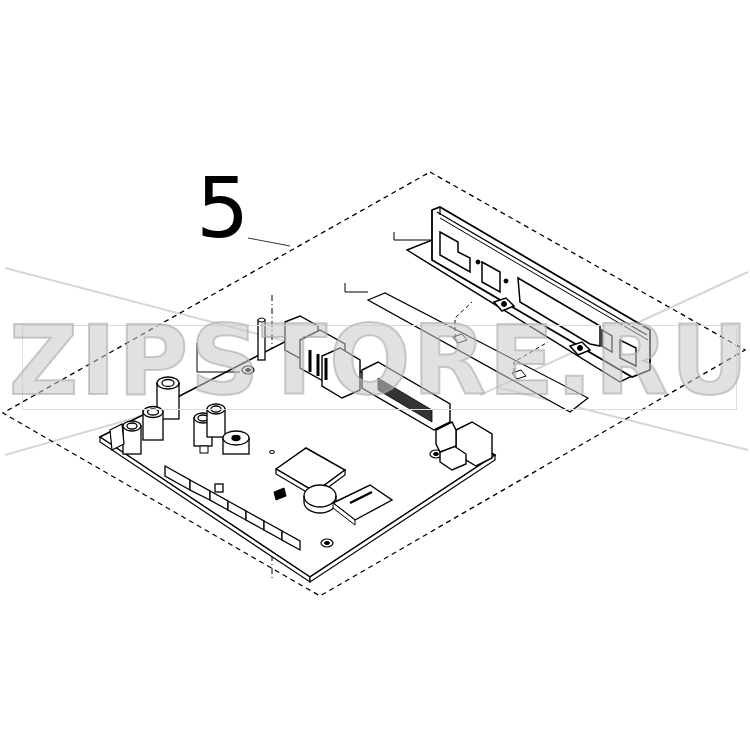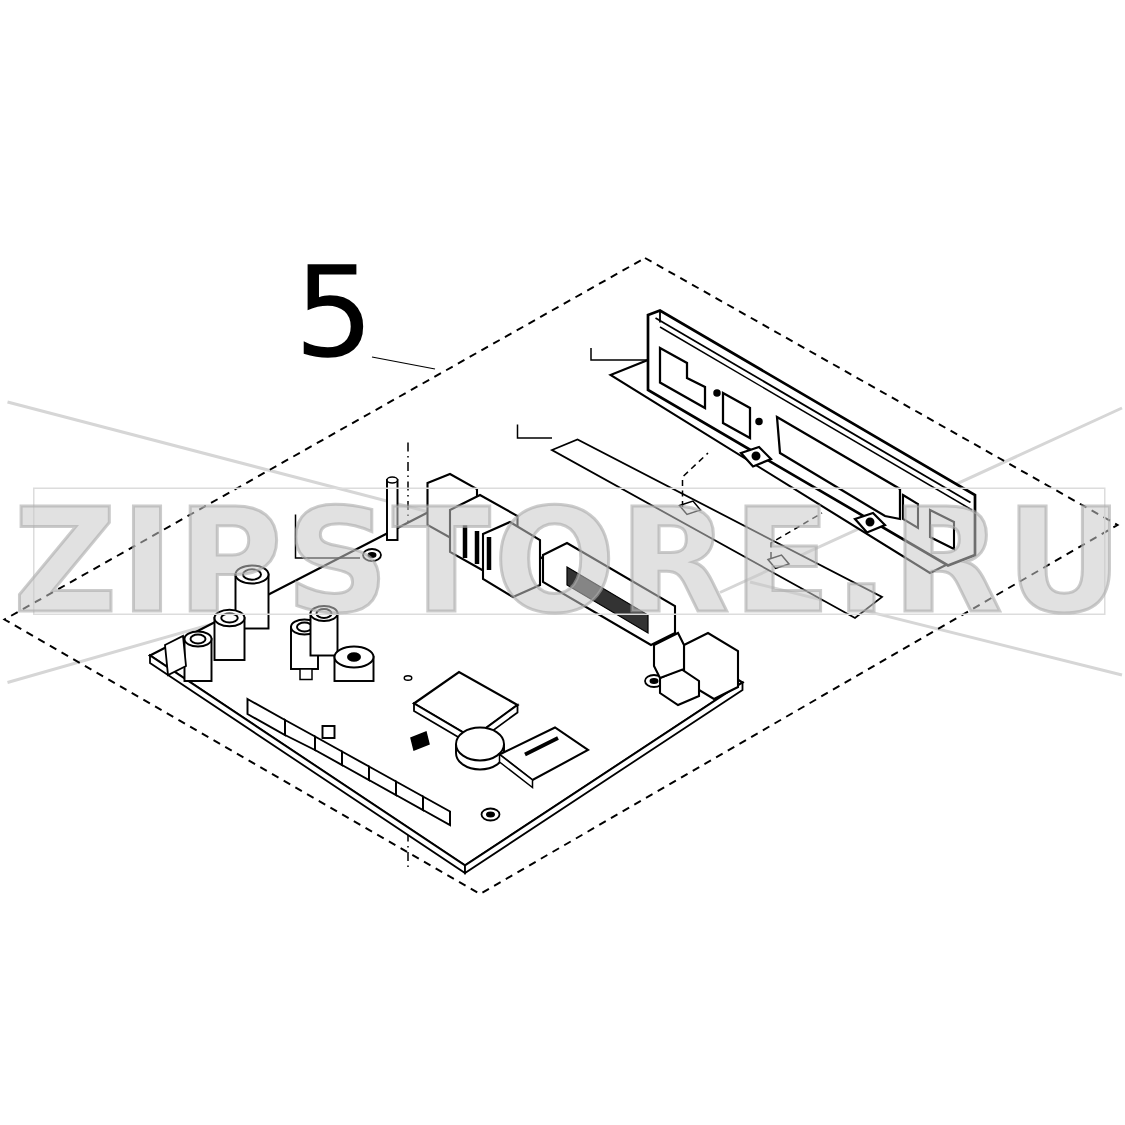--- a/index.html
+++ b/index.html
@@ -2,21 +2,21 @@
 <html><head>
 <meta charset="utf-8">
 <style>
   html, body { margin: 0; padding: 0; background: #ffffff; }
   body { width: 750px; height: 750px; position: relative; overflow: hidden;
          font-family: "Liberation Sans", sans-serif; }
   #canvas { position: absolute; left: 0; top: 0; width: 750px; height: 750px; }
   .callout-number { position: absolute; left: 196px; top: 166px; font-size: 84px;
          line-height: 1; color: #000; font-family: "DejaVu Sans", sans-serif; font-weight: 400; }
   .watermark { position: absolute; left: 22px; top: 325px; width: 715px; height: 85px;
-         border: 1px solid #dcdcdc; box-sizing: border-box; display: flex; align-items: flex-start;
+         border: 1px solid #dcdcdc; box-sizing: border-box; display: flex; align-items: flex-end;
          justify-content: center; pointer-events: none; }
   .watermark-text { font-family: "DejaVu Sans", sans-serif; font-weight: 700; font-size: 96px;
          letter-spacing: 2px; color: rgba(200,200,200,0.55);
          -webkit-text-stroke: 2px rgba(170,170,170,0.6); line-height: 1; }
 </style>
 </head>
 <body>
 
 <svg id="canvas" viewBox="0 0 750 750" xmlns="http://www.w3.org/2000/svg">
 

